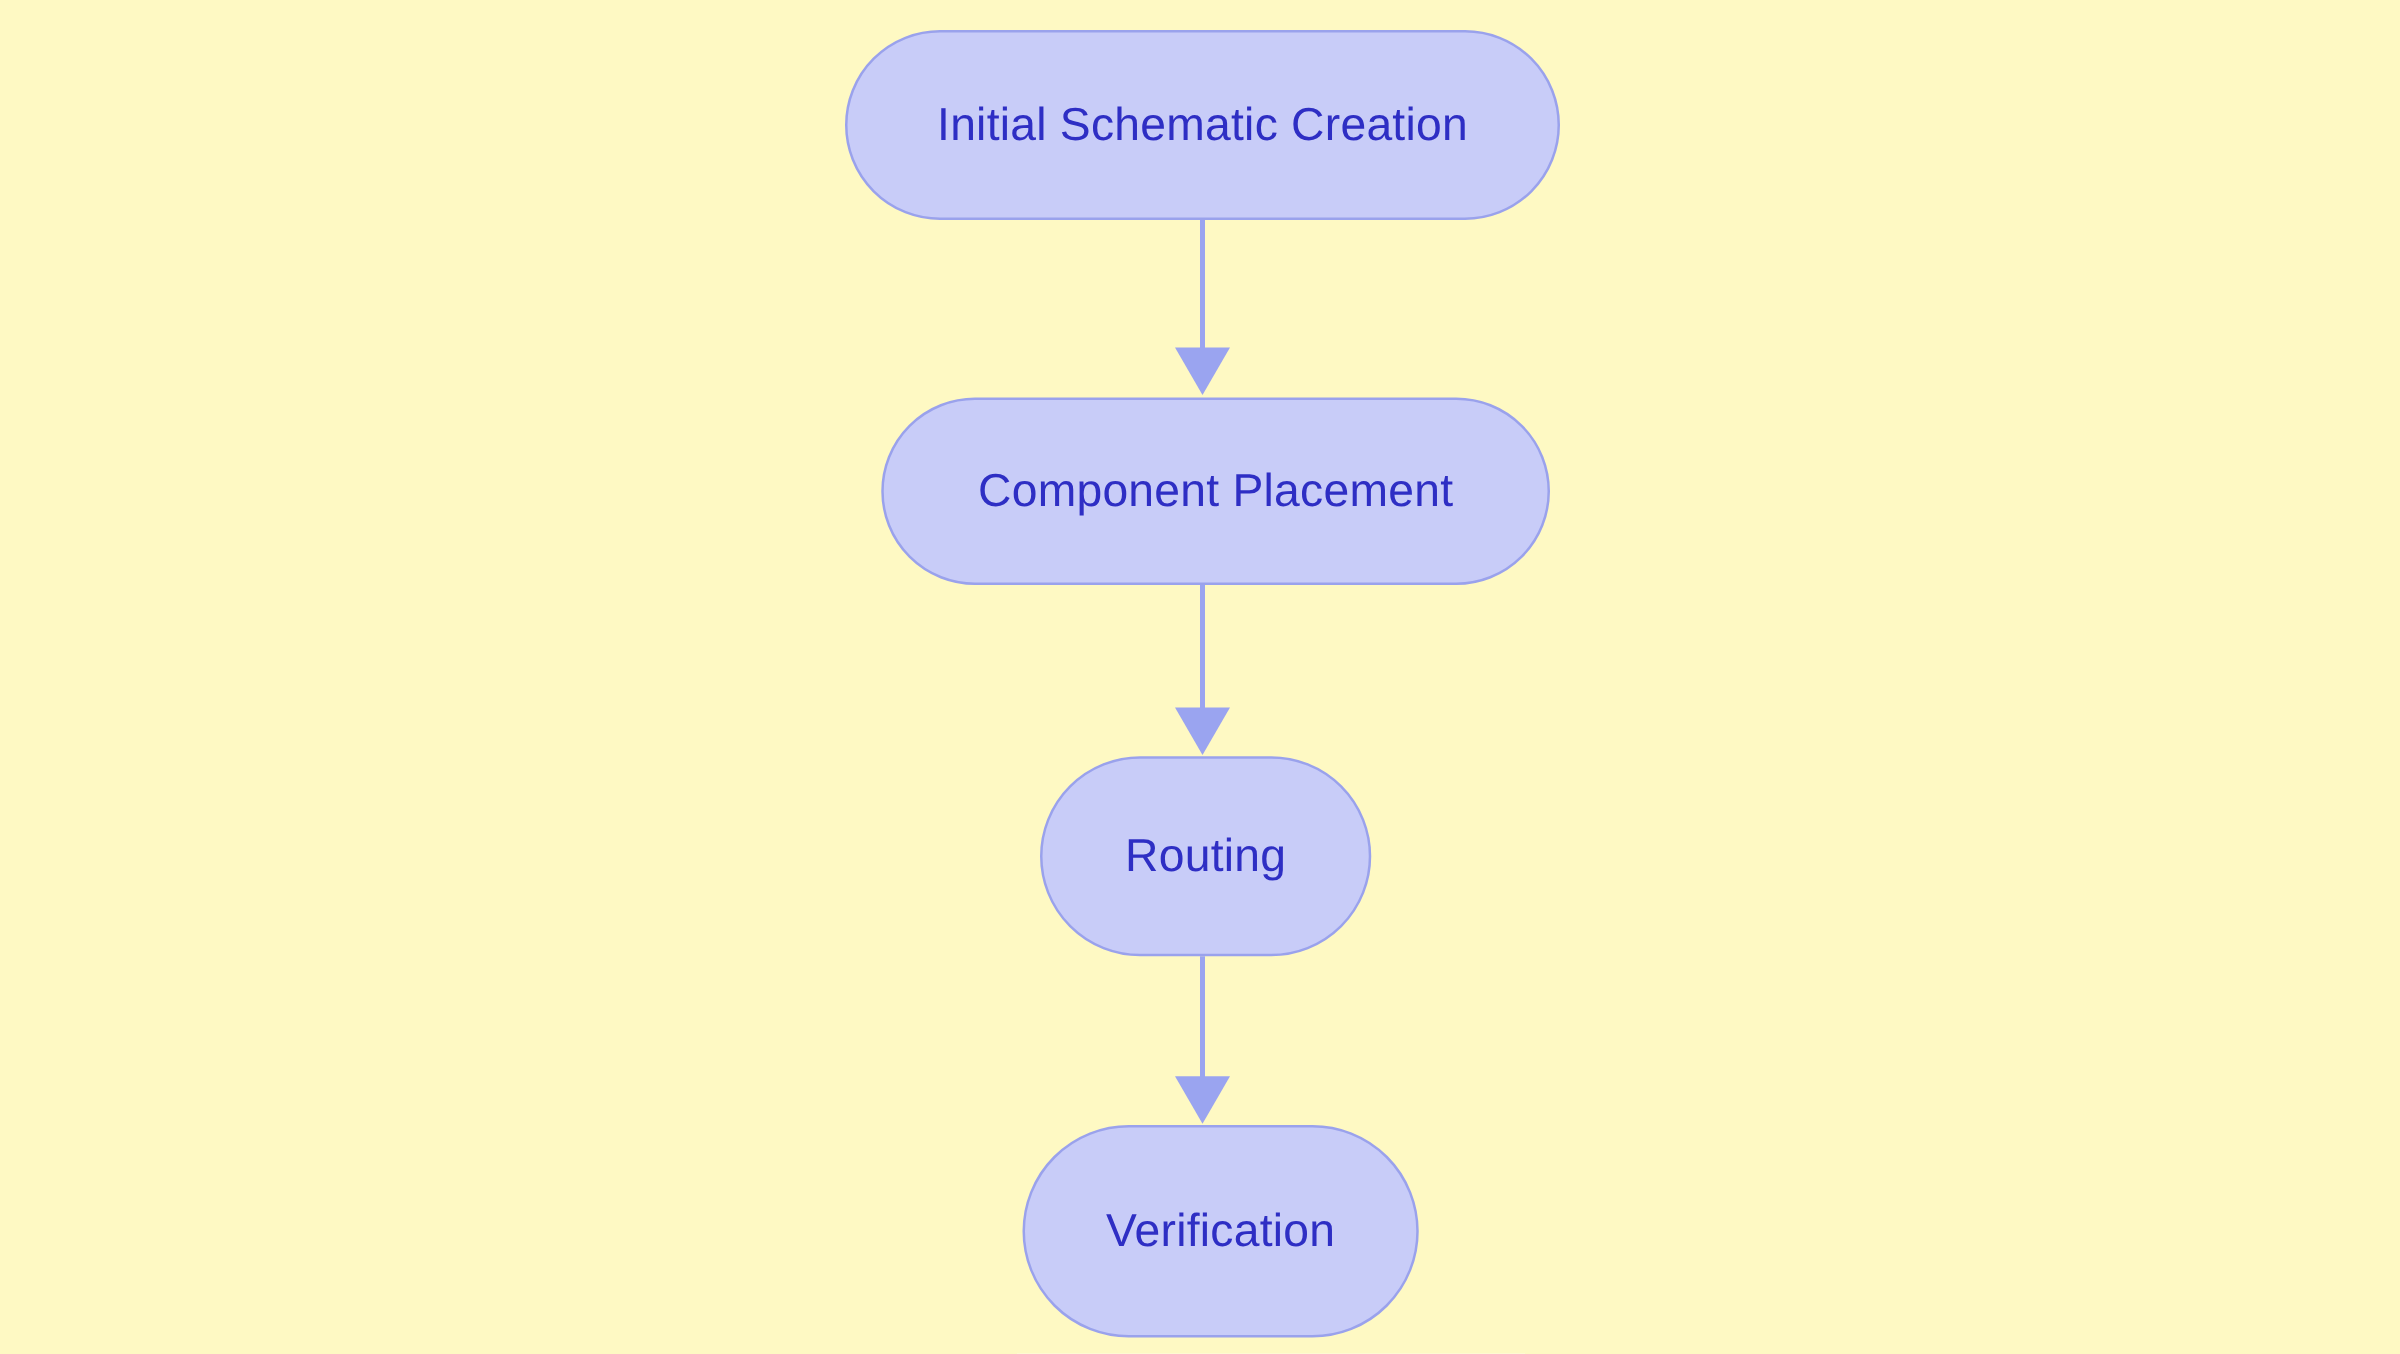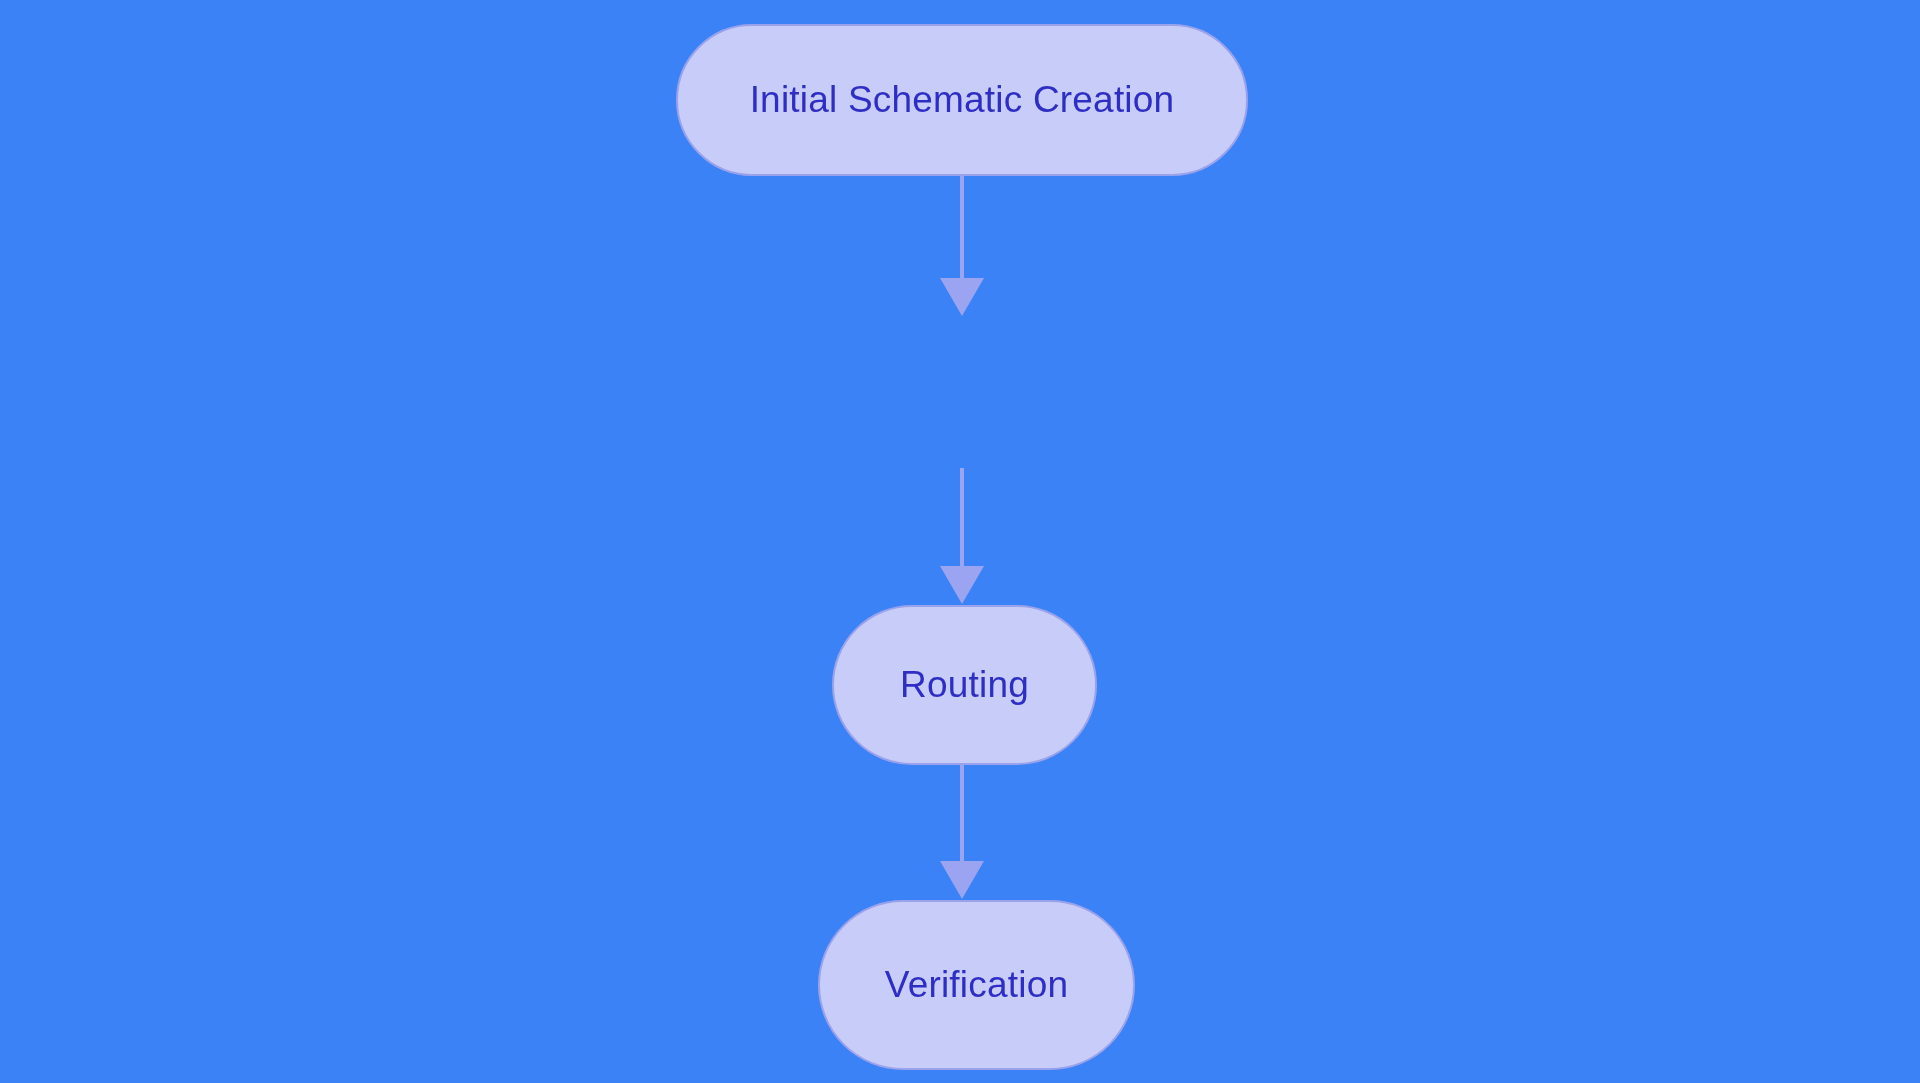--- a/index.html
+++ b/index.html
@@ -12,21 +12,21 @@
     width: 1920px;
     height: 1083px;
     overflow: hidden;
     font-family: "Liberation Sans", "DejaVu Sans", sans-serif;
   }
 
   #flow-canvas {
     position: relative;
     width: 1920px;
     height: 1083px;
-    background: #3b82f6;
+    background: #fef9c3;
   }
 
   
   .node {
     position: absolute;
     box-sizing: border-box;
     background: #c8ccf8;
     border: 2px solid #9aa2ec;
     display: flex;
     align-items: center;
@@ -113,20 +113,23 @@
 
   <svg class="edge" id="edge-3" xmlns="http://www.w3.org/2000/svg">
     <line class="edge-line" x1="962" y1="765" x2="962" y2="870"></line>
     <polygon class="edge-head" points="962,899 940,861 984,861"></polygon>
   </svg>
 
   <div class="node" id="node-initial-schematic-creation">
     <span class="node-label">Initial Schematic Creation</span>
   </div>
 
+  <div class="node" id="node-component-placement">
+    <span class="node-label">Component Placement</span>
+  </div>
 
   <div class="node" id="node-routing">
     <span class="node-label">Routing</span>
   </div>
 
   <div class="node" id="node-verification">
     <span class="node-label">Verification</span>
   </div>
 
 </div>

